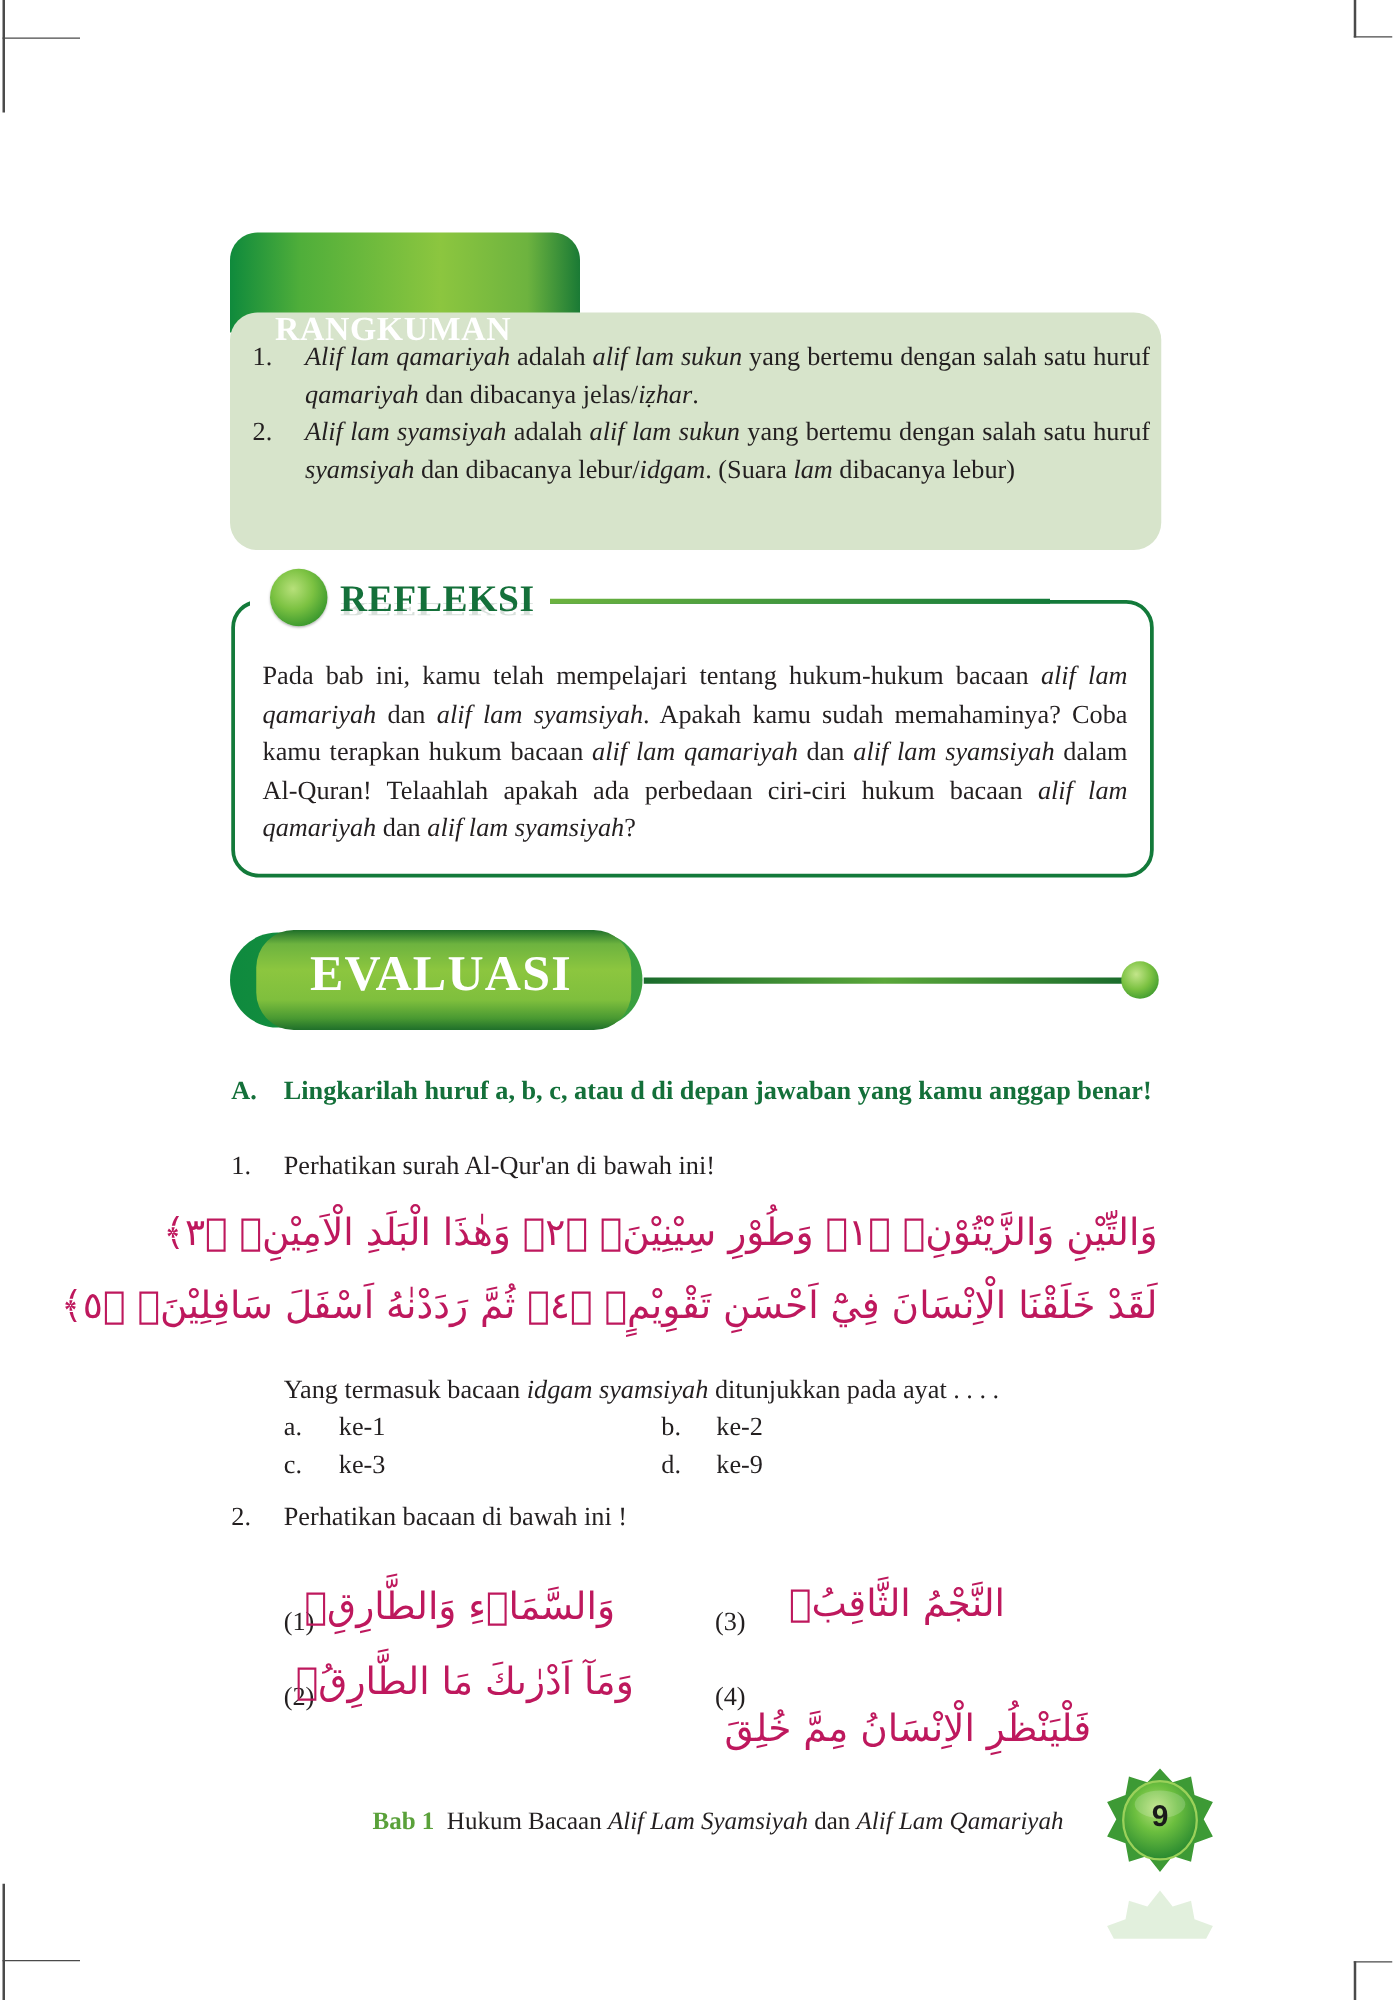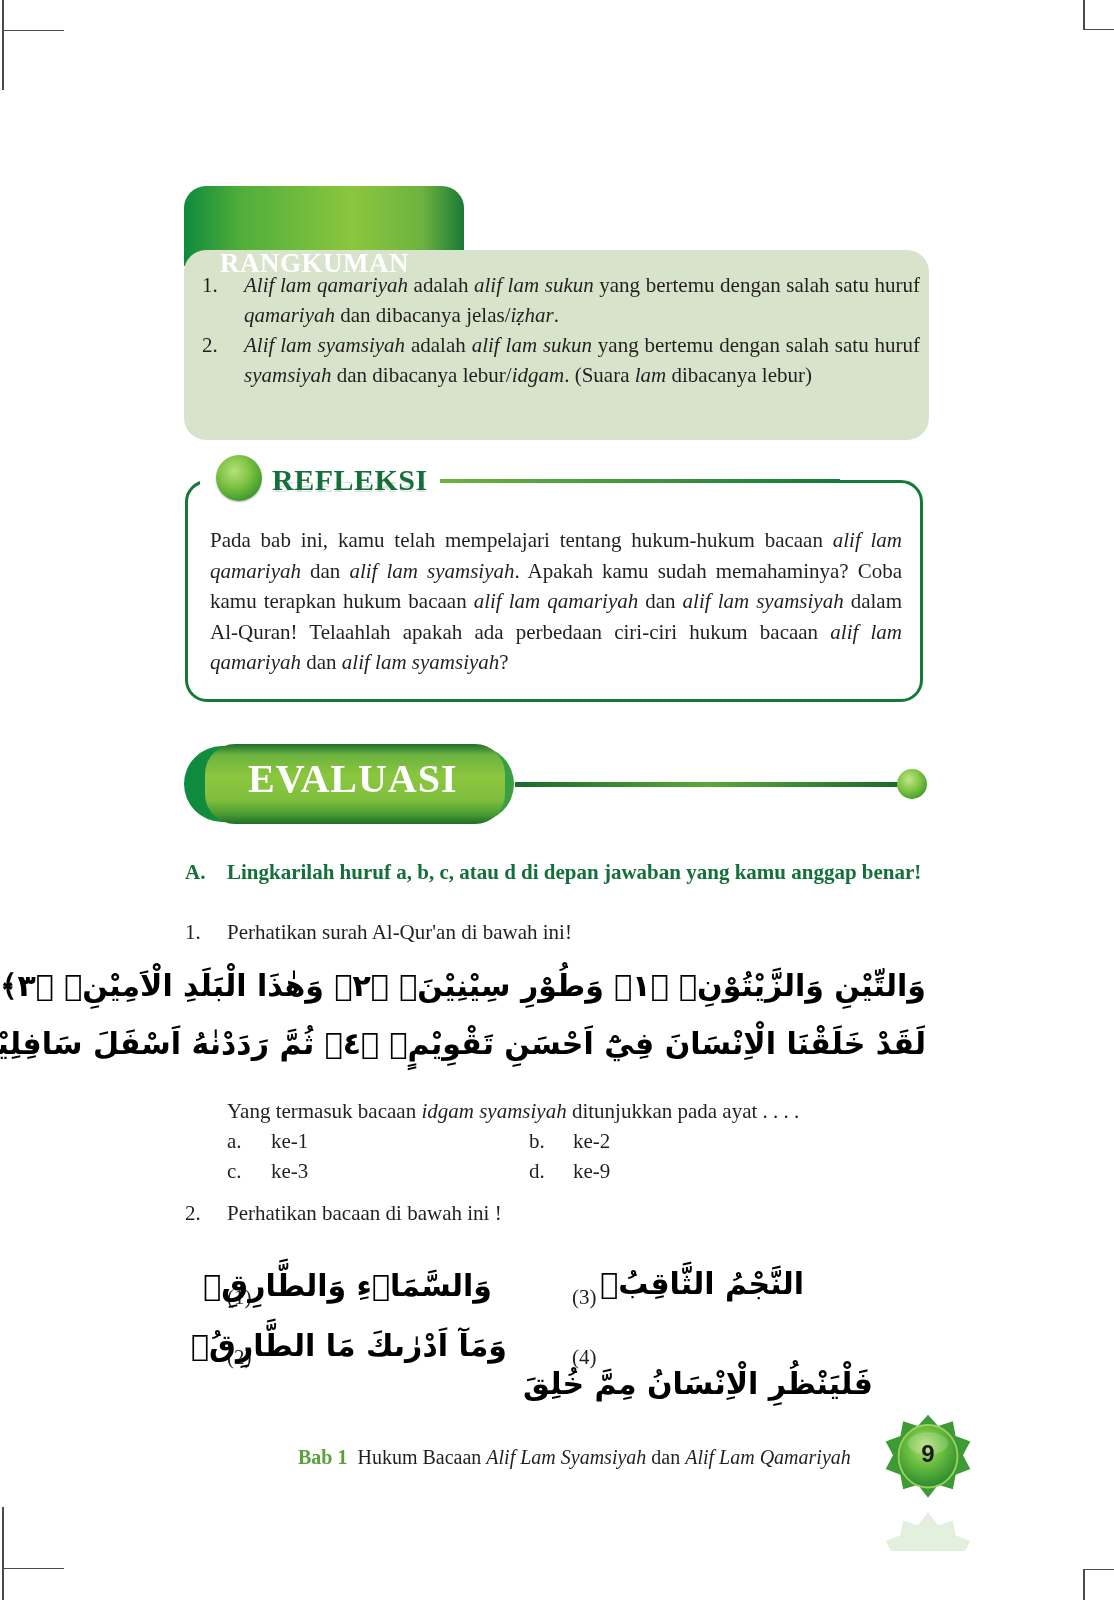--- a/index.html
+++ b/index.html
@@ -42,21 +42,21 @@
   .ev-line { position:absolute; left:515px; top:782px; width:385px; height:5px;
              background:linear-gradient(90deg,#1a6b2c,#5aa73a 50%,#1a6b2c); }
   .ev-ball { position:absolute; left:897px; top:769px; width:30px; height:30px; border-radius:50%;
              background:radial-gradient(circle at 40% 35%,#c3e58a 0%,#7cc242 45%,#3d9a2e 80%,#1f7a2a 100%); }
 
   .secA { position:absolute; left:185px; top:857px; width:745px; font-size:21px; line-height:30px; font-weight:bold; color:#14703a; }
   .secA .lbl { position:absolute; left:0; top:0; }
   .secA .txt { padding-left:42px; }
 
   .q { position:absolute; font-size:21px; line-height:30px; }
-  .arab { position:absolute; font-family:"DejaVu Sans", sans-serif; direction:rtl; color:#000000; font-weight:bold; white-space:nowrap; }
+  .arab { position:absolute; font-family:"DejaVu Sans", sans-serif; direction:rtl; color:#be185d; font-weight:normal; white-space:nowrap; }
   .opt { position:absolute; font-size:21px; line-height:30px; }
 
   
   .footer { position:absolute; left:266px; top:1446px; font-size:20px; white-space:nowrap;margin-left:32px; }
   .footer .bab { color:#5aa13a; font-weight:bold; }
   .badge { position:absolute; left:882px; top:1413px; width:92px; height:92px; }
   .badge-num { position:absolute; left:882px; top:1440px; width:92px; text-align:center; font-family:"Liberation Sans", sans-serif;
                font-weight:bold; font-size:24px; color:#1a1a1a; }
   .badge-reflect { position:absolute; left:882px; top:1505px; width:92px; height:46px; opacity:0.25; overflow:hidden; }
 </style>

